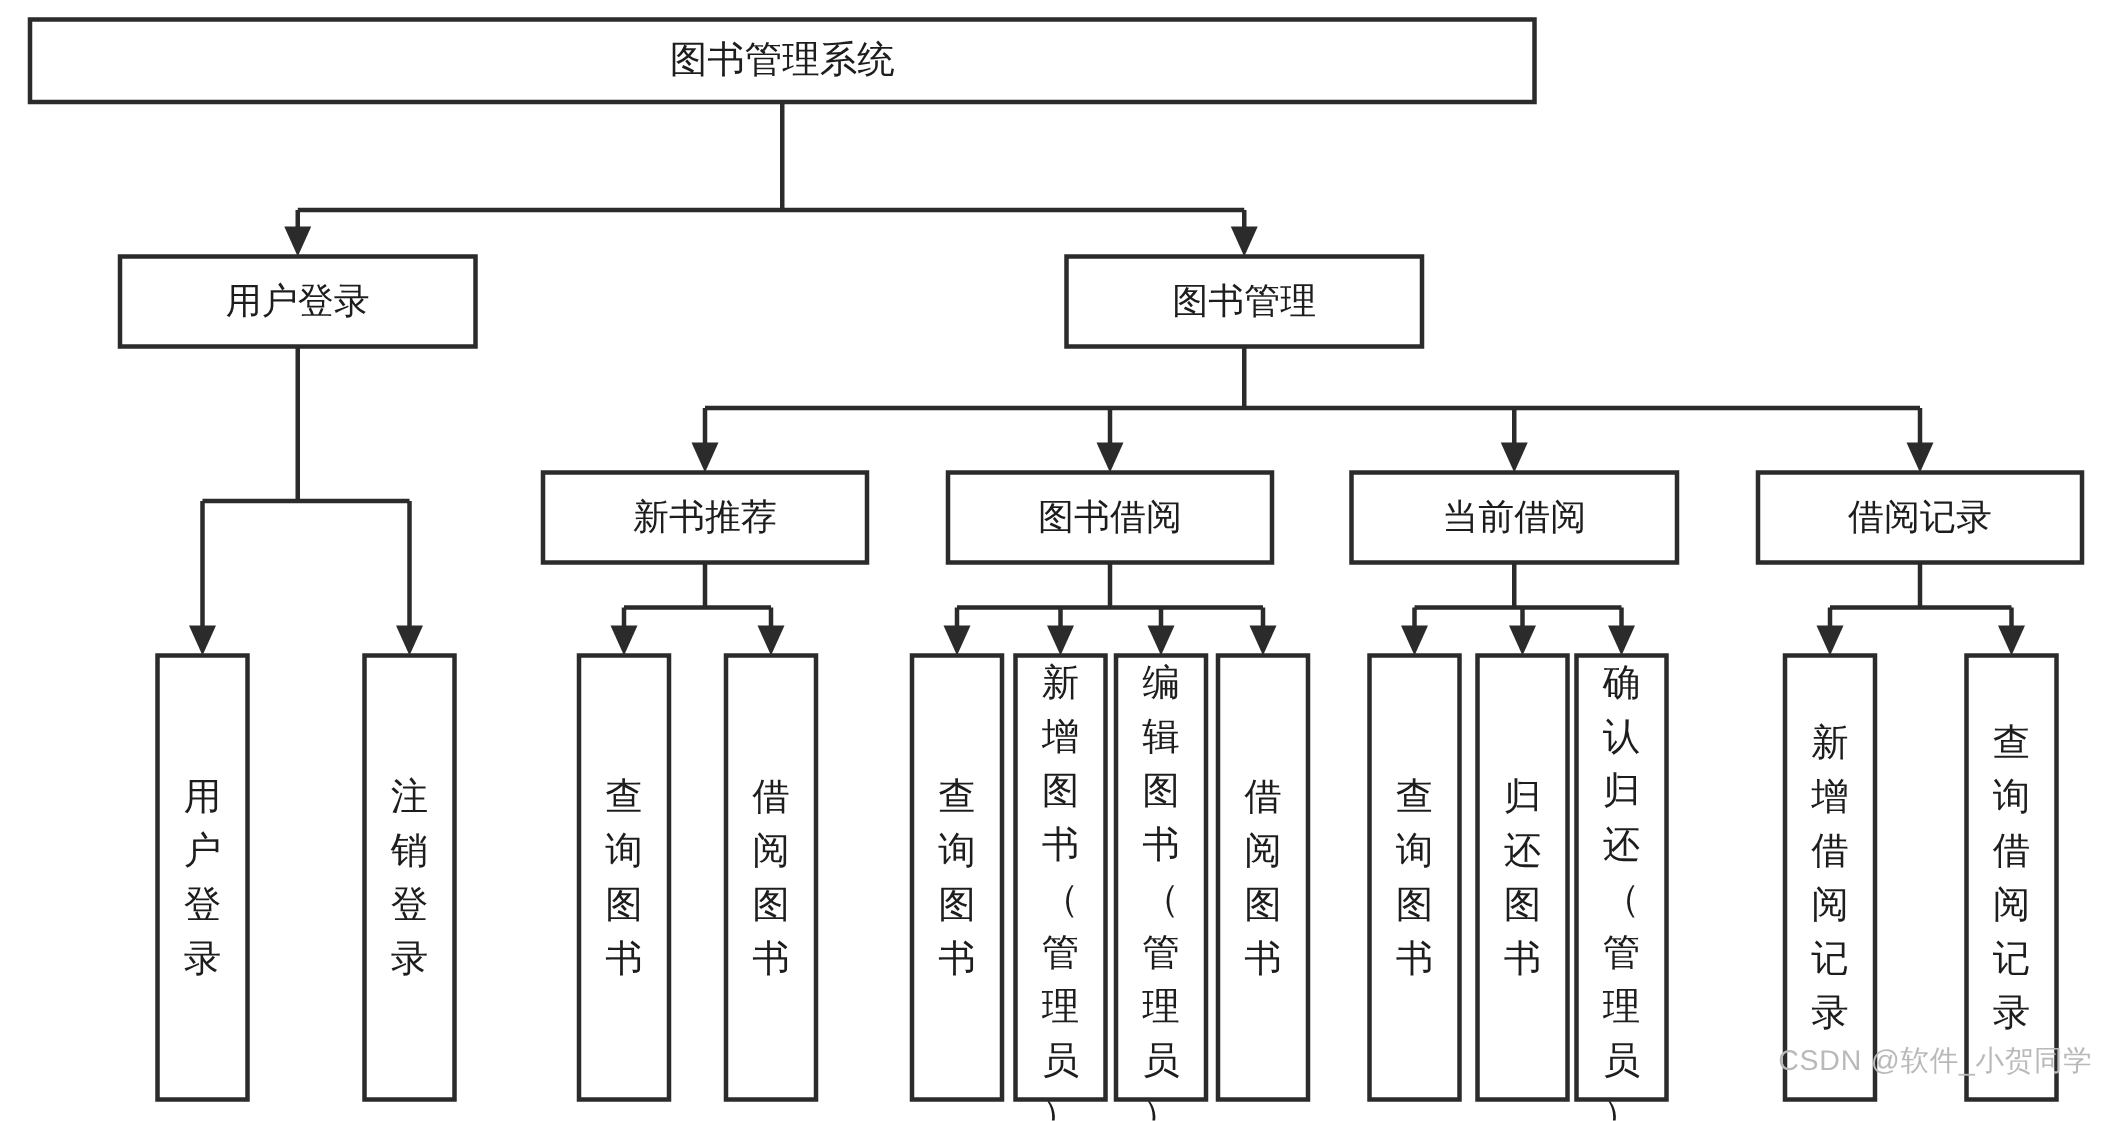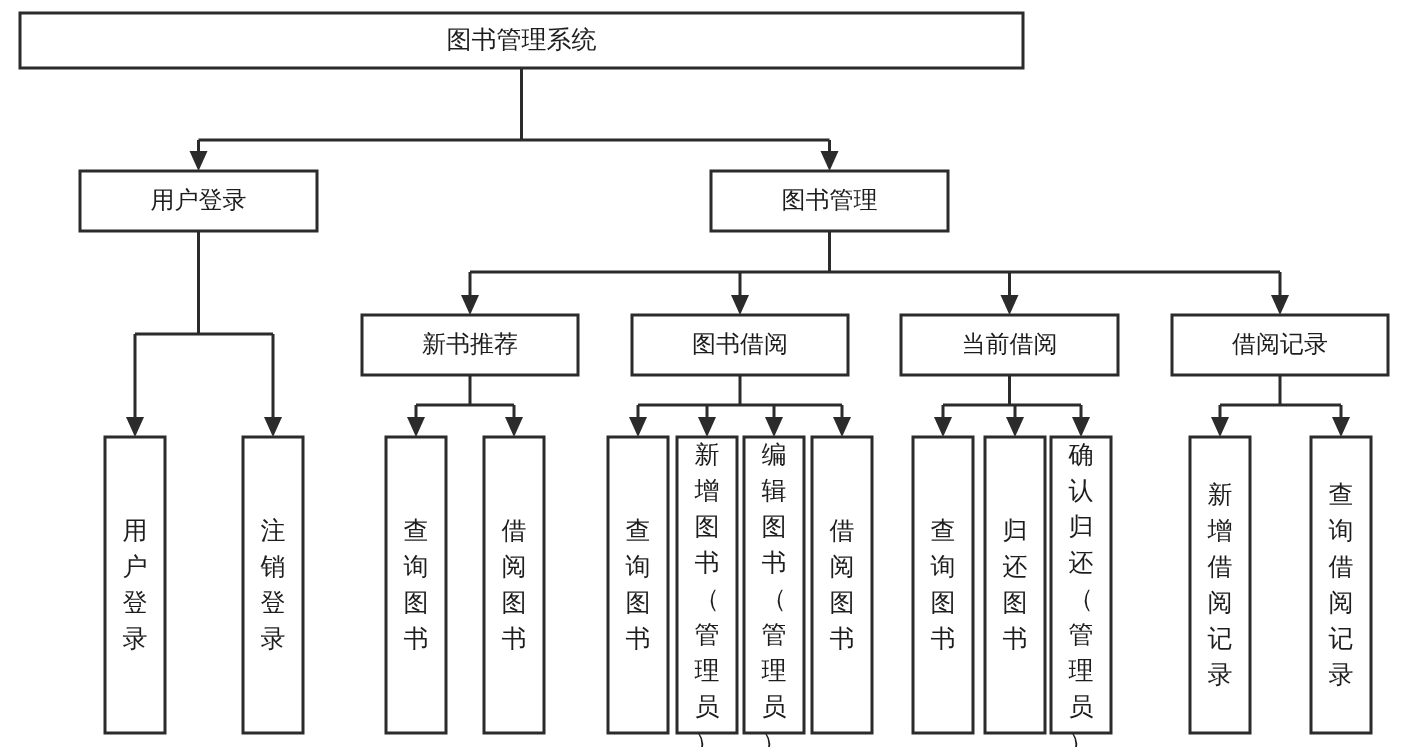--- a/index.html
+++ b/index.html
@@ -258,13 +258,14 @@
           <rect x="1311" y="437" width="60" height="296" class="node-box"></rect>
           <text x="1341" y="503" class="leaf-label">查</text>
           <text x="1341" y="539" class="leaf-label">询</text>
           <text x="1341" y="575" class="leaf-label">借</text>
           <text x="1341" y="611" class="leaf-label">阅</text>
           <text x="1341" y="647" class="leaf-label">记</text>
           <text x="1341" y="683" class="leaf-label">录</text>
         </g>
       </g>
   </svg>
+  <div class="watermark">CSDN @软件_小贺同学</div>
 </div>
 
 </body></html>

